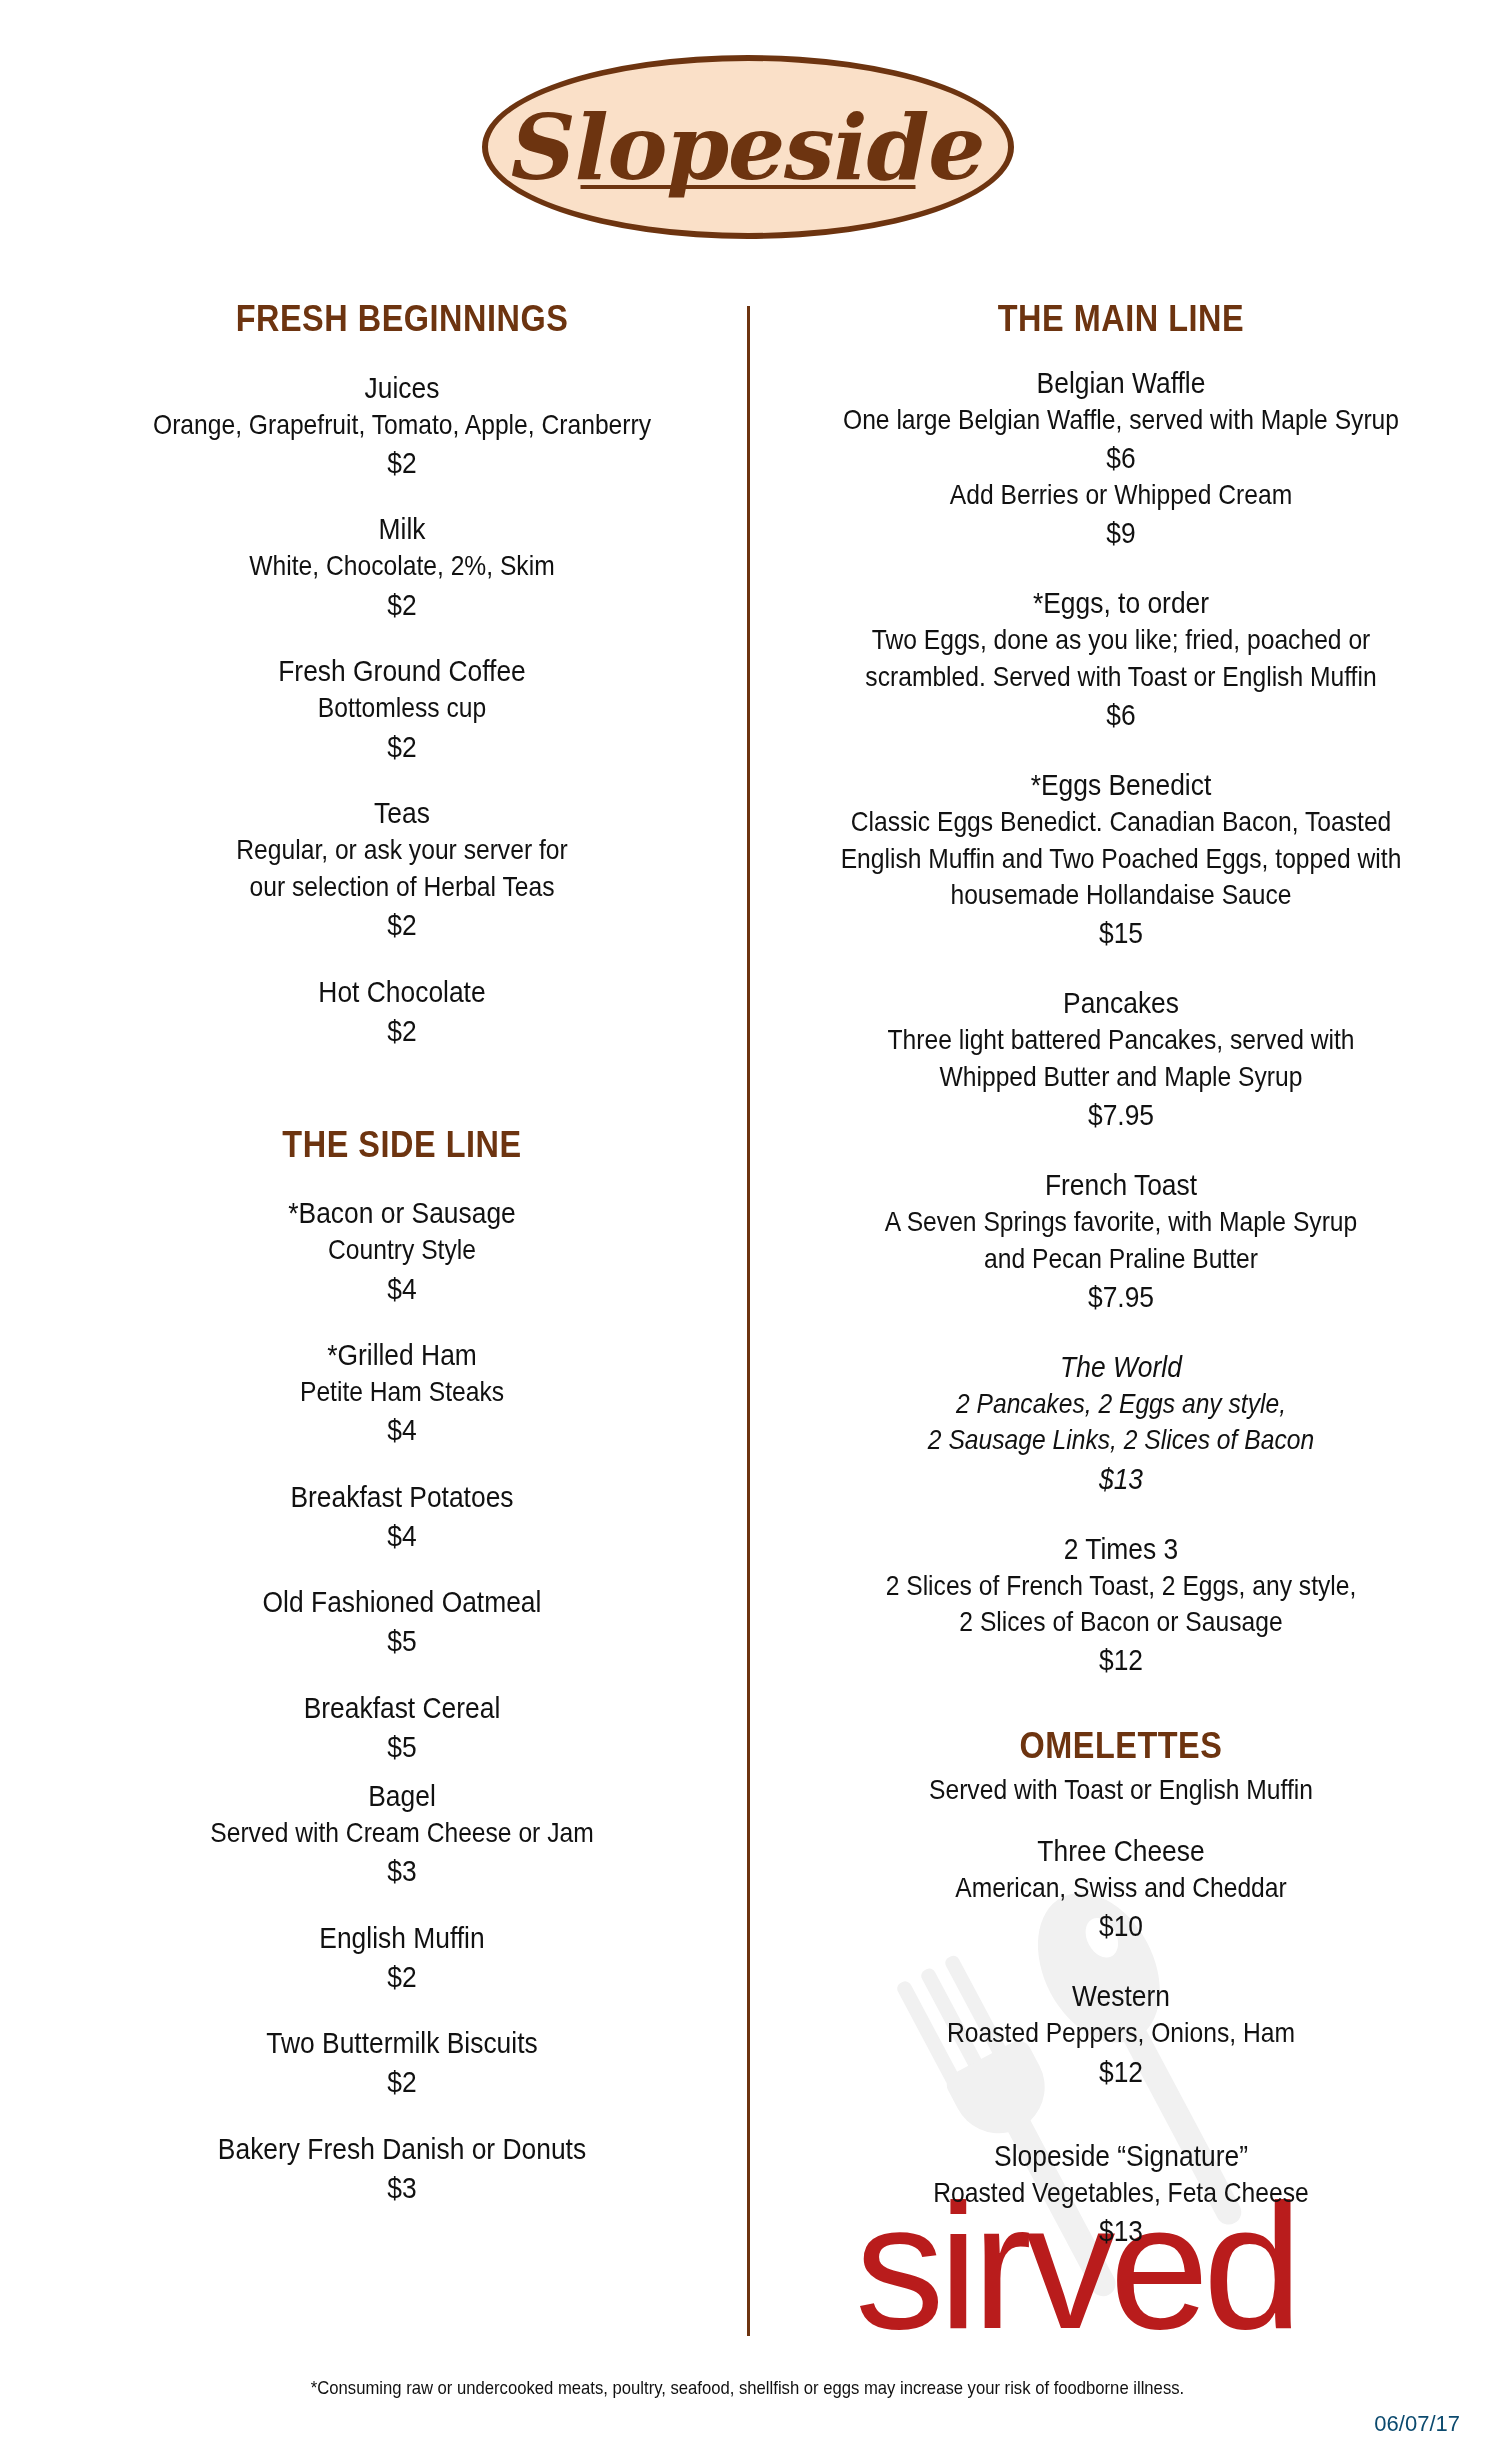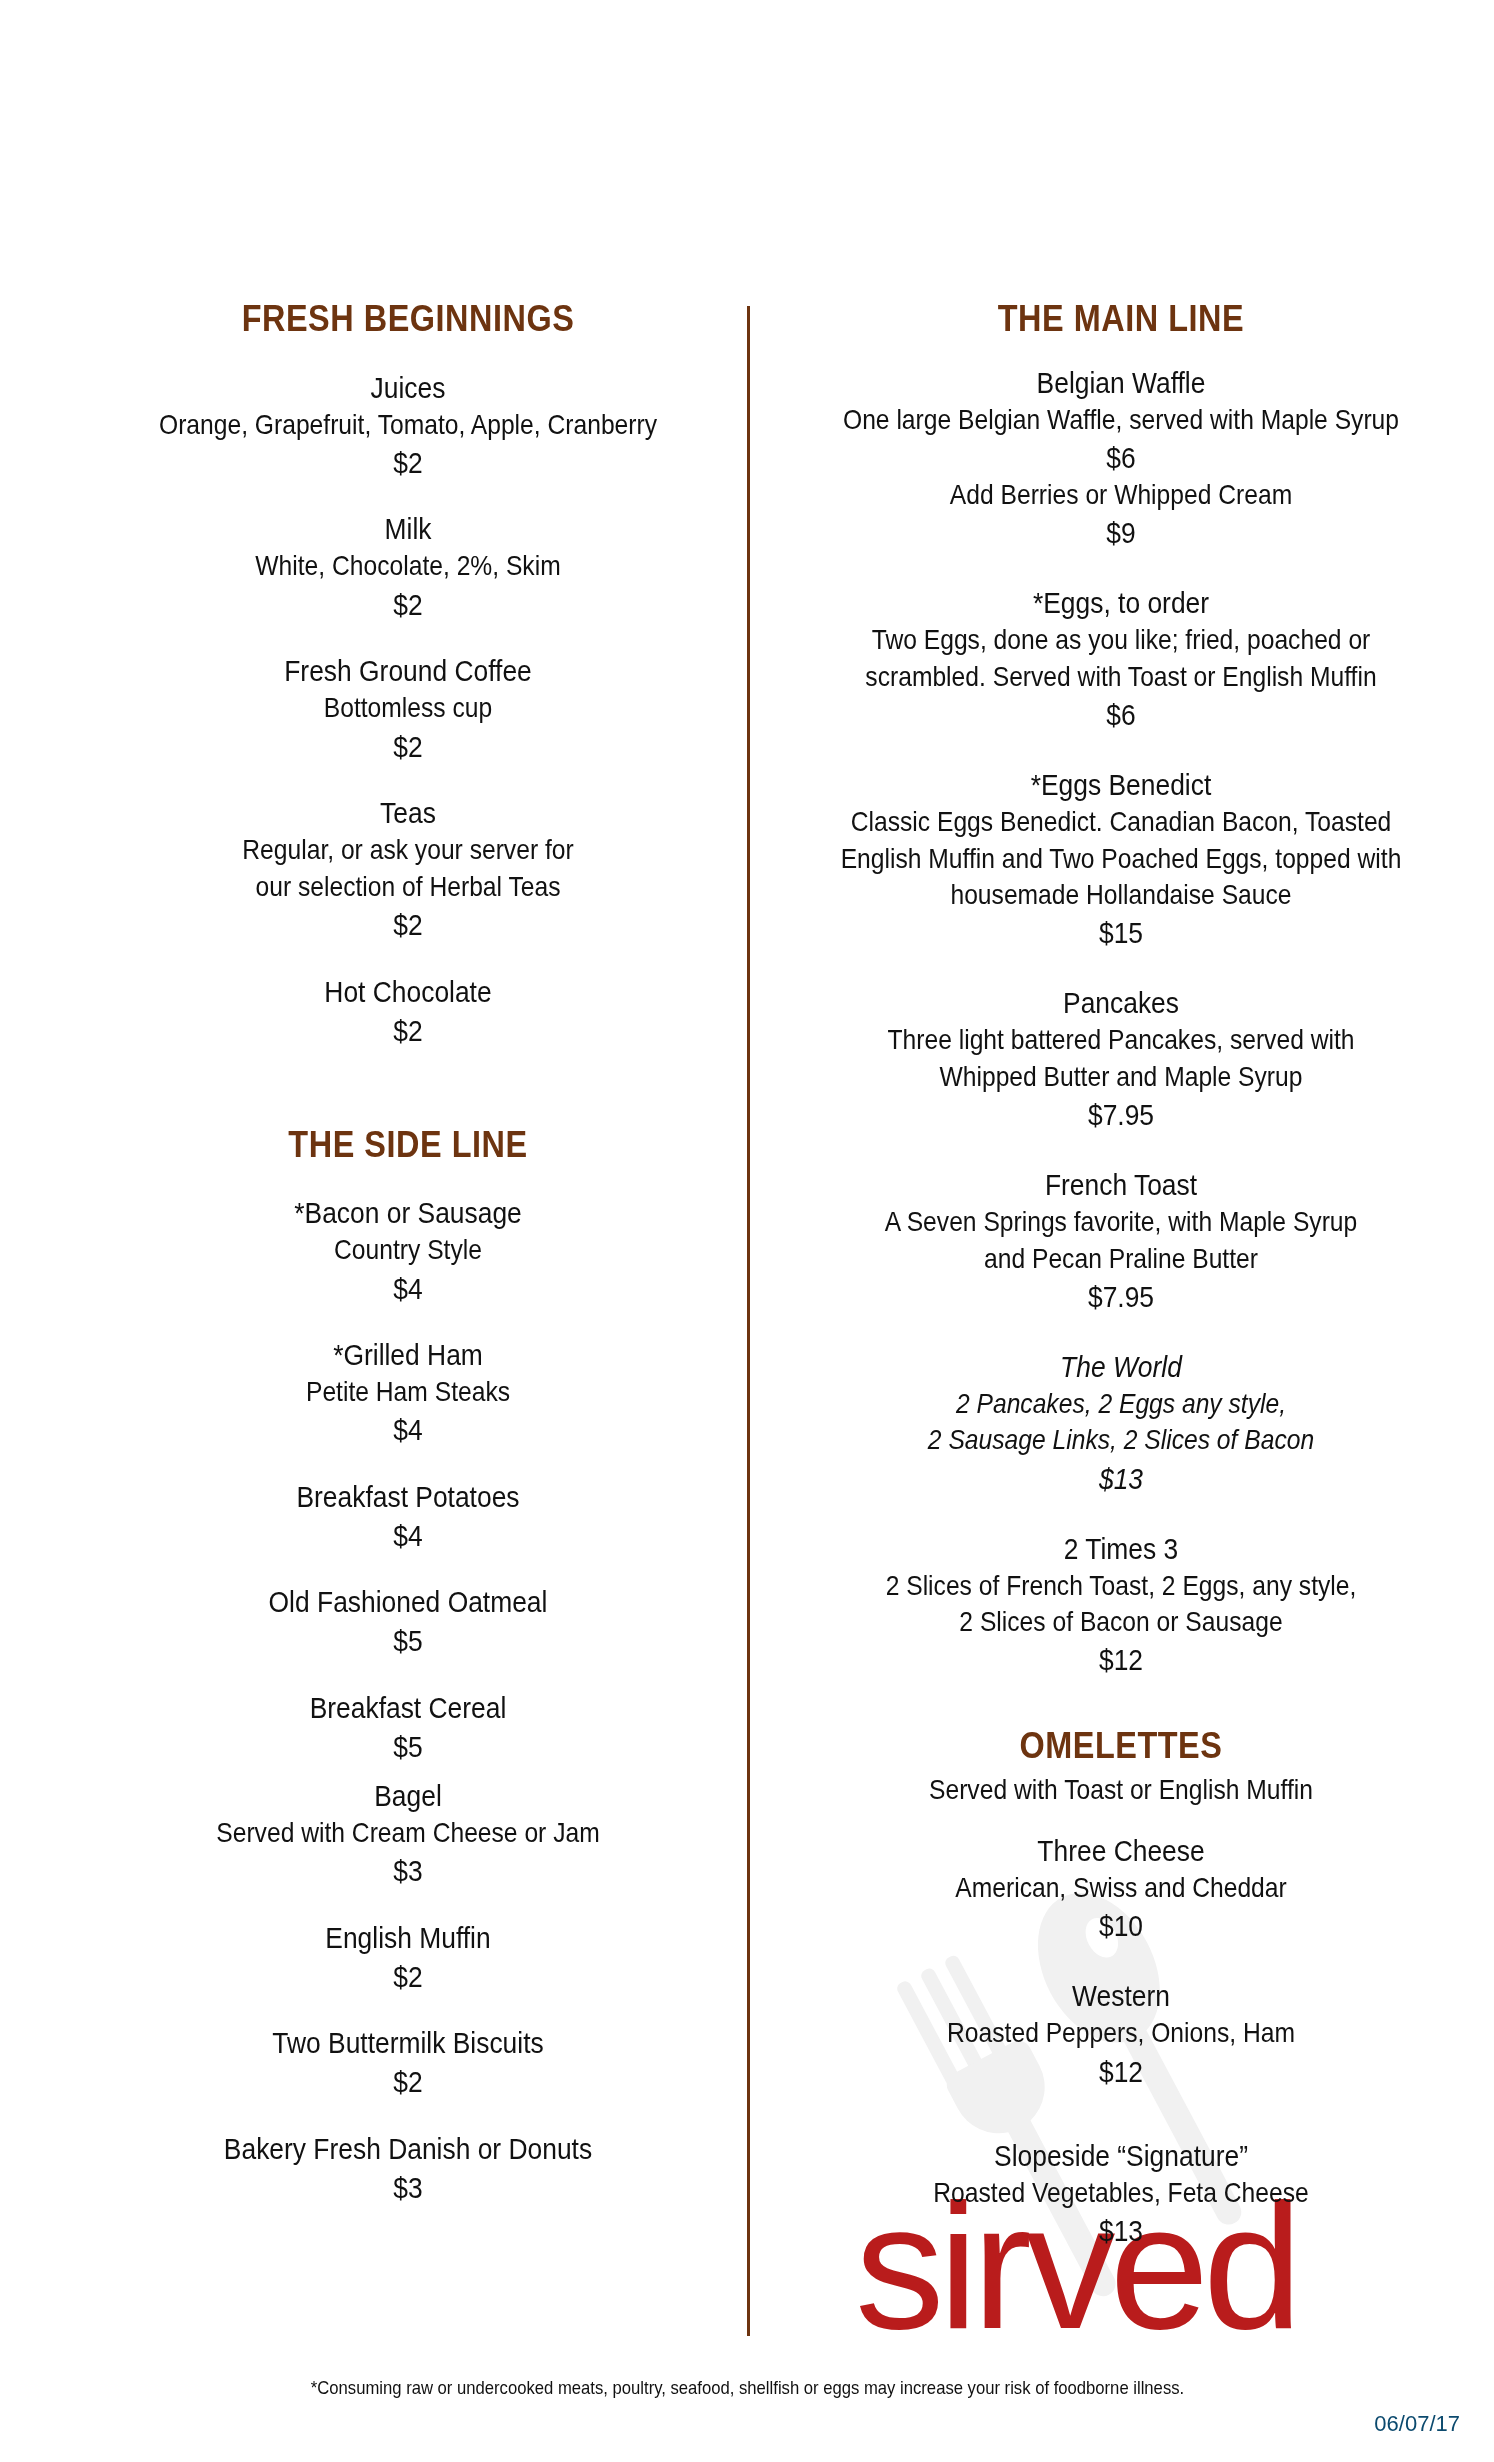--- a/index.html
+++ b/index.html
@@ -101,21 +101,21 @@
     height: 2030px;
     background: #6d3410;
     z-index: 2;
   }
   .col {
     position: absolute;
     top: 299px;
     z-index: 3;
     text-align: center;
   }
-  .col-left  { left: 82px;  width: 652px; }
+  .col-left  { left: 76px;  width: 652px; }
   .col-right { left: 777px; width: 688px; }
 
   .section-head {
     font-family: "Liberation Sans", sans-serif;
     font-weight: 700;
     font-size: 36px;
     letter-spacing: 0.6px;
     color: #6d3410;
     line-height: 1.1;
     margin: 0;
@@ -187,20 +187,26 @@
         <path d="M36 60 h41 a6 6 0 0 1 6 6 v10 a22 22 0 0 1 -16 21 v85 a6 6 0 0 1 -12 0 v-85 a22 22 0 0 1 -16 -21 v-10 a6 6 0 0 1 6 -6 z"></path>
 
         <ellipse cx="130" cy="48" rx="26" ry="38"></ellipse>
         <ellipse cx="138" cy="36" rx="7" ry="10" fill="#ffffff"></ellipse>
         <path d="M124 84 h12 v96 a6 6 0 0 1 -12 0 z"></path>
       </g>
     </svg>
     <div class="wm-sirved">sirved</div>
   </div>
 
+  <div class="logo-wrap">
+    <div class="logo-ellipse">
+      <div class="logo-script">Slopeside</div>
+      <div class="logo-underline"></div>
+    </div>
+  </div>
 
   <div class="divider"></div>
 
   <div class="col col-left" id="col-left">
       <div class="section">
         <div class="section-head">FRESH BEGINNINGS</div>
         <div class="item" style="margin-top: 29px;">
           <div class="item-name">Juices</div>
           <div class="item-desc">Orange, Grapefruit, Tomato, Apple, Cranberry</div>
           <div class="item-price">$2</div>

